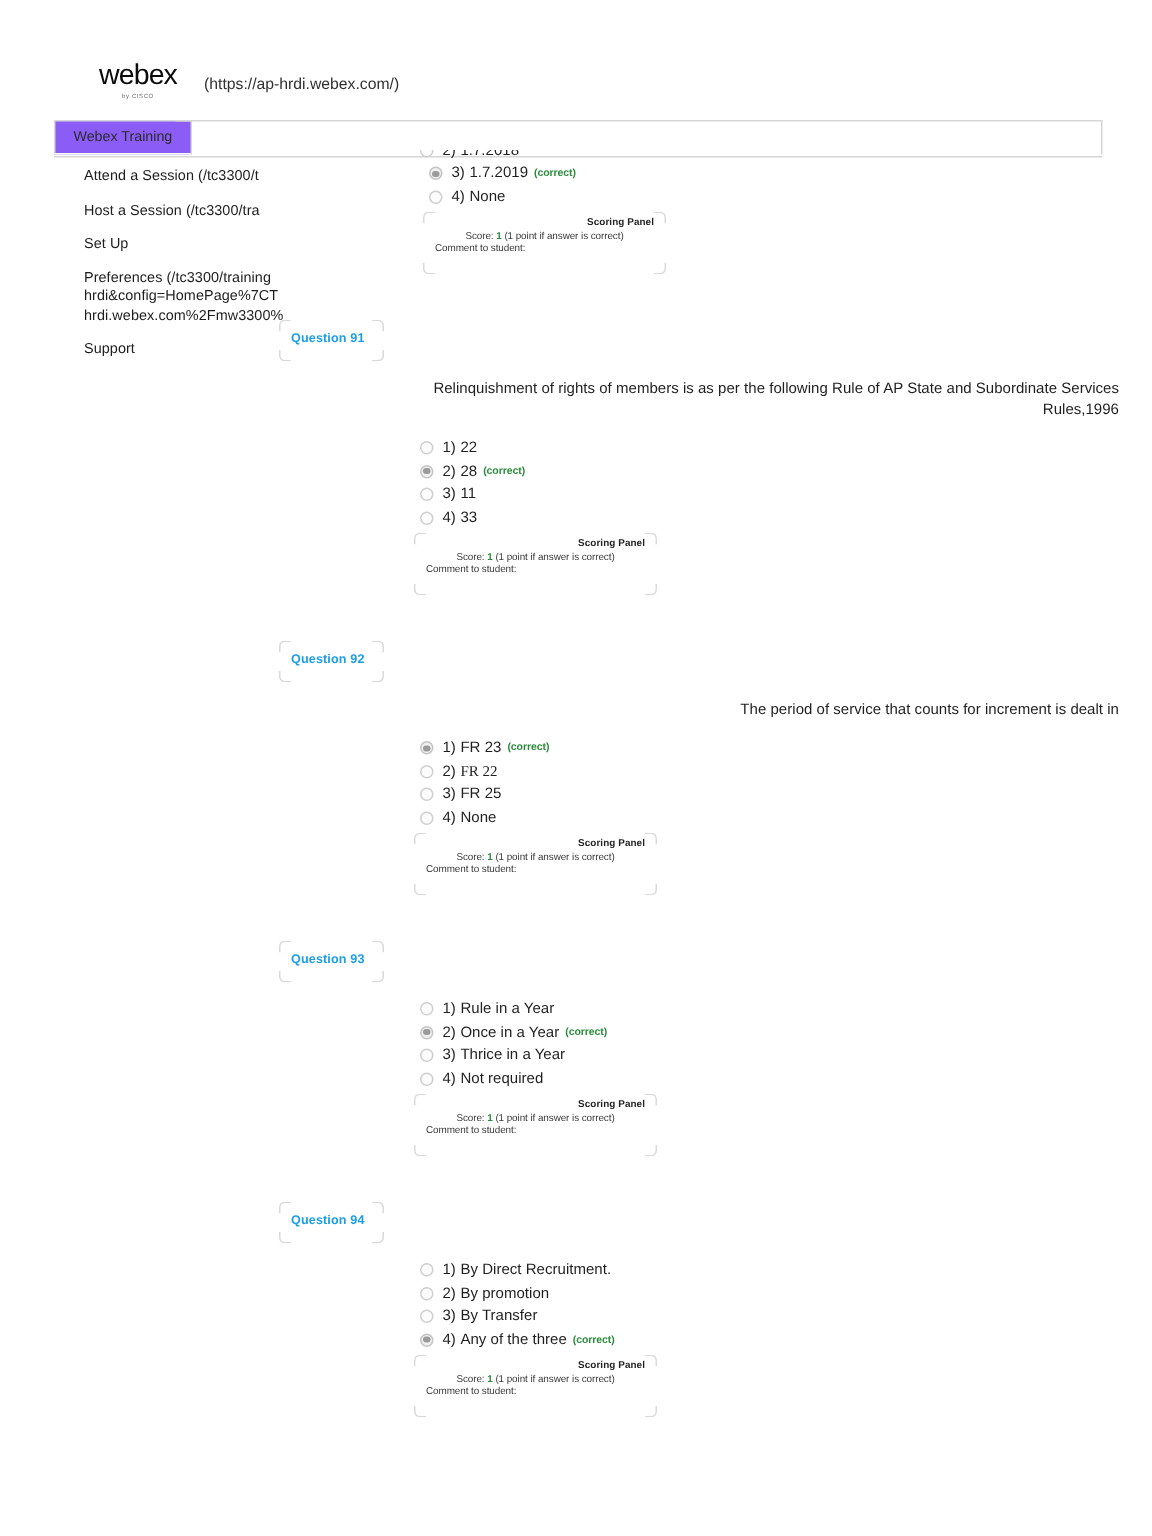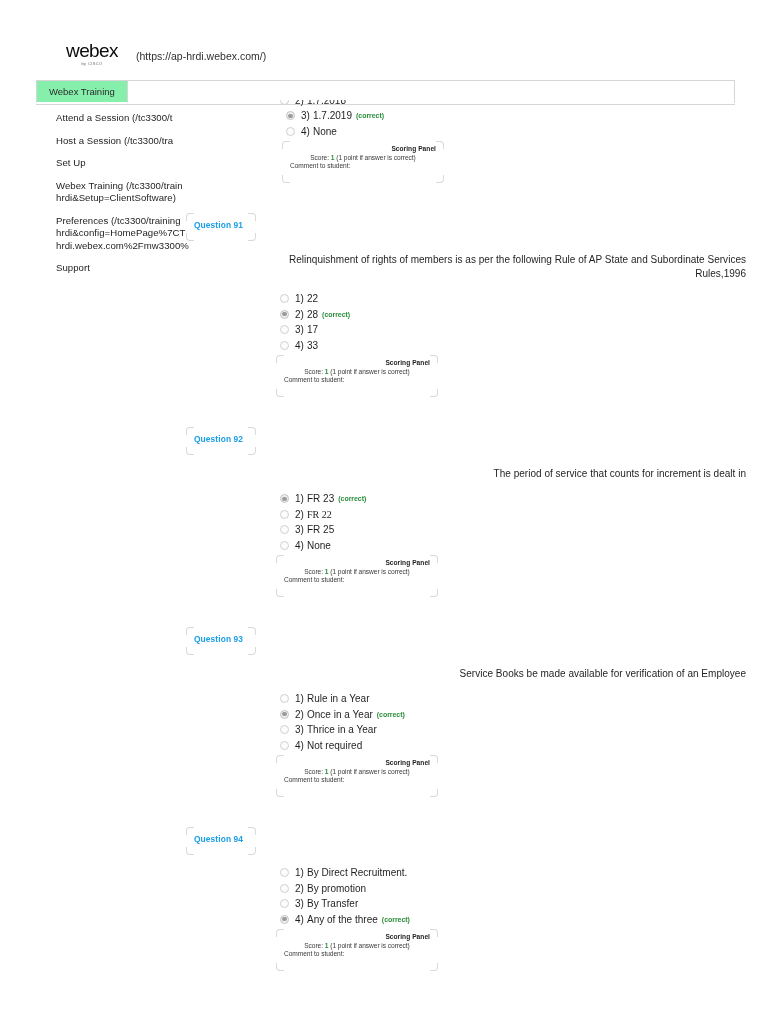--- a/index.html
+++ b/index.html
@@ -66,21 +66,21 @@
   .tab {
     position: absolute;
     left: 0; top: 0;
     height: 23px;
     padding: 0 12px;
     box-sizing: border-box;
     display: flex;
     align-items: center;
     font-size: 9.5px;
     color: #2b2b2b;
-    background: #86efac;
+    background: #8b5cf6;
     border-left: 1px solid #d6d6d6;
     border-top: 1px solid #d6d6d6;
     border-right: 1px solid #d6d6d6;
     border-bottom: 1px solid #ffffff;
   }
   .tab-filler {
     position: absolute;
     left: 81px; top: 0;
     right: 0;
     height: 23px;
@@ -265,22 +265,20 @@
 
 <div class="tabbar">
   <div class="tab">Webex Training</div>
   <div class="tab-filler"></div>
 </div>
 
 <div class="sidebar">
   <div class="nav-item">Attend a Session (/tc3300/t</div>
   <div class="nav-item">Host a Session (/tc3300/tra</div>
   <div class="nav-item">Set Up</div>
-  <div class="nav-item">Webex Training (/tc3300/train
-hrdi&amp;Setup=ClientSoftware)</div>
   <div class="nav-item">Preferences (/tc3300/training
 hrdi&amp;config=HomePage%7CT
 hrdi.webex.com%2Fmw3300%</div>
   <div class="nav-item">Support</div>
 </div>
 
 <div class="main">
 
   <div class="qblock">
     <div class="clip-row">
@@ -339,21 +337,21 @@
             </div>
             <div class="option">
               <span class="radio checked"></span>
               <span class="opt-text">2)</span>
               <span class="opt-text" style="margin-left: 3px;">28</span>
               <span class="tag-correct">(correct)</span>
             </div>
             <div class="option">
               <span class="radio"></span>
               <span class="opt-text">3)</span>
-              <span class="opt-text" style="margin-left: 3px;">17</span>
+              <span class="opt-text" style="margin-left: 3px;">11</span>
             </div>
             <div class="option">
               <span class="radio"></span>
               <span class="opt-text">4)</span>
               <span class="opt-text" style="margin-left: 3px;">33</span>
             </div>
           </div>
           <div class="scoring">
             <span class="corner tl"></span>
             <span class="corner tr"></span>
@@ -411,21 +409,20 @@
       </div>
       <div class="qblock" style="margin-top: 30px;">
         <div class="qlabel-box">
           <span class="corner tl"></span>
           <span class="corner tr"></span>
           <span class="corner bl"></span>
           <span class="corner br"></span>
           <div class="qlabel">Question 93</div>
         </div>
         <div class="qbody">
-          <div class="qtext">Service Books be made available for verification of an Employee</div>
           <div class="options">
             <div class="option">
               <span class="radio"></span>
               <span class="opt-text">1)</span>
               <span class="opt-text" style="margin-left: 3px;">Rule in a Year</span>
             </div>
             <div class="option">
               <span class="radio checked"></span>
               <span class="opt-text">2)</span>
               <span class="opt-text" style="margin-left: 3px;">Once in a Year</span>

